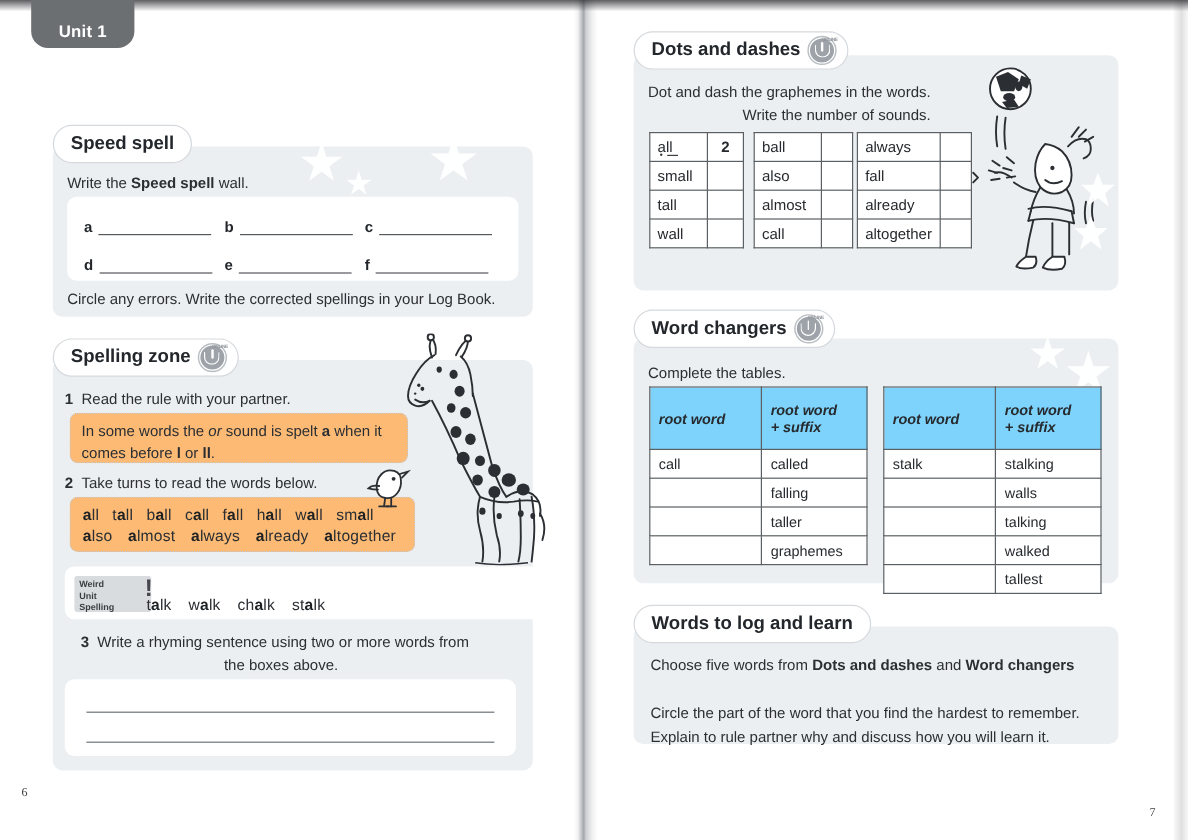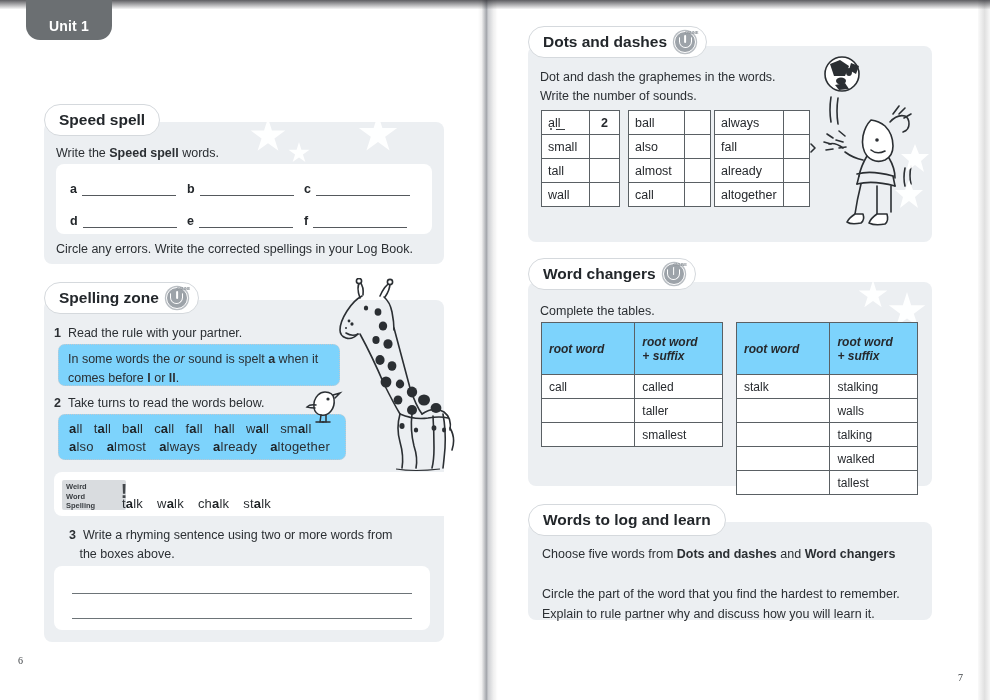--- a/index.html
+++ b/index.html
@@ -109,21 +109,21 @@
   }
 
   
   .ss-row { display:flex; align-items:flex-end; }
   .ss-item { display:flex; align-items:flex-end; }
   .ss-lab { font-size:12.5px; font-weight:bold; color:#23272b; margin-right:5px; }
   .ss-line { border-bottom:1px solid #55595d; }
 
   
   .dotted-box {
-    background:#7dd3fc;
+    background:#fdba74;
     border:1.4px dotted #c3c8cd;
     border-radius:7px;
   }
 
   
   .wordrow { font-size:13px; color:#2b2f33; letter-spacing:.2px; }
   .wordrow b { font-weight:bold; color:#1d2124; }
 
   
   #www-stamp {
@@ -192,21 +192,21 @@
     <span>Unit 1</span>
   </div>
 
 
   <div class="panel" style="left:44px; top:122px; width:400px; height:142px;">
     <div class="star" style="left:206px; top:-4px; width:36px; height:36px;"></div>
     <div class="star" style="left:244px; top:20px; width:22px; height:22px;"></div>
     <div class="star" style="left:314px; top:-8px; width:40px; height:40px;"></div>
 
     <div class="ptext" style="position:absolute; left:12px; top:22px;">
-      <span>Write the </span><b>Speed spell</b><span> words.</span>
+      <span>Write the </span><b>Speed spell</b><span> wall.</span>
     </div>
 
     <div class="white-card" style="position:absolute; left:12px; top:42px; width:376px; height:70px;">
       <div class="ss-row" style="position:absolute; left:14px; top:18px; width:350px;">
         <div class="ss-item" style="width:117px;">
           <span class="ss-lab">a</span>
           <span class="ss-line" style="width:94px;"></span>
         </div>
         <div class="ss-item" style="width:117px;">
           <span class="ss-lab">b</span>
@@ -272,33 +272,33 @@
         <span><b>a</b>lmost</span>
         <span><b>a</b>lways</span>
         <span><b>a</b>lready</span>
         <span><b>a</b>ltogether</span>
       </div>
     </div>
 
     <div class="white-card" style="position:absolute; left:10px; top:172px; width:402px; height:44px;">
       <div id="www-stamp">
         <div>Weird</div>
-        <div>Word</div>
+        <div>Unit</div>
         <div>Spelling</div>
       </div>
       <div id="www-bang">!</div>
       <div class="wordrow" style="position:absolute; left:68px; top:24px; display:flex; gap:14px;">
         <span>t<b>a</b>lk</span>
         <span>w<b>a</b>lk</span>
         <span>ch<b>a</b>lk</span>
         <span>st<b>a</b>lk</span>
       </div>
     </div>
 
-    <div class="ptext" style="position:absolute; left:25px; top:226px; width:340px; line-height:1.55;">
+    <div class="ptext" style="position:absolute; left:15px; top:226px; width:340px; line-height:1.55;text-align:center;">
       <b>3</b>&nbsp;&nbsp;<span>Write a rhyming sentence using two or more words from</span><br>
       &nbsp;&nbsp;&nbsp;<span>the boxes above.</span>
     </div>
 
     <div class="white-card" style="position:absolute; left:10px; top:266px; width:376px; height:64px;">
       <div class="rule-line" style="position:absolute; left:18px; top:27px; width:340px;"></div>
       <div class="rule-line" style="position:absolute; left:18px; top:52px; width:340px;"></div>
     </div>
   </div>
 
@@ -369,21 +369,21 @@
       <path d="M13 36 L21 36"></path>
       <path d="M19 36 L27 36"></path>
     </g>
     <circle cx="25" cy="13" r="1.6" fill="#2b2f33"></circle>
   </svg>
 
   <div class="pageno" style="left:18px; top:655px;">6</div>
 
   <div class="panel" style="left:528px; top:46px; width:404px; height:196px;">
 
-    <div class="ptext" style="position:absolute; left:12px; top:22px; line-height:1.5;">
+    <div class="ptext" style="position:absolute; left:12px; top:22px; line-height:1.5;text-align:right;">
       <span>Dot and dash the graphemes in the words.</span><br>
       <span>Write the number of sounds.</span>
     </div>
 
     <table class="grid" style="position:absolute; left:13px; top:64px;">
       <tbody>
           <tr>
         <td style="width:48px;">
           <span class="dotdash">all</span>
           <span style="position:absolute; left:8px; top:17px; width:2px; height:2px; background:#3a3e42; border-radius:50%;"></span>
@@ -514,25 +514,29 @@
         <th style="width:88px;">
           <span>root word</span><br><span>+ suffix</span>
         </th>
       </tr>
       <tr>
         <td>call</td>
         <td>called</td>
       </tr>
       <tr>
         <td></td>
+        <td>falling</td>
+      </tr>
+      <tr>
+        <td></td>
         <td>taller</td>
       </tr>
       <tr>
         <td></td>
-        <td>smallest</td>
+        <td>graphemes</td>
       </tr>
     </tbody>
       </table>
 
     <table class="wc" style="position:absolute; left:208px; top:40px; width:182px;">
       <tbody>
           <tr>
         <th style="width:94px;">root word</th>
         <th style="width:88px;">
           <span>root word</span><br><span>+ suffix</span>

